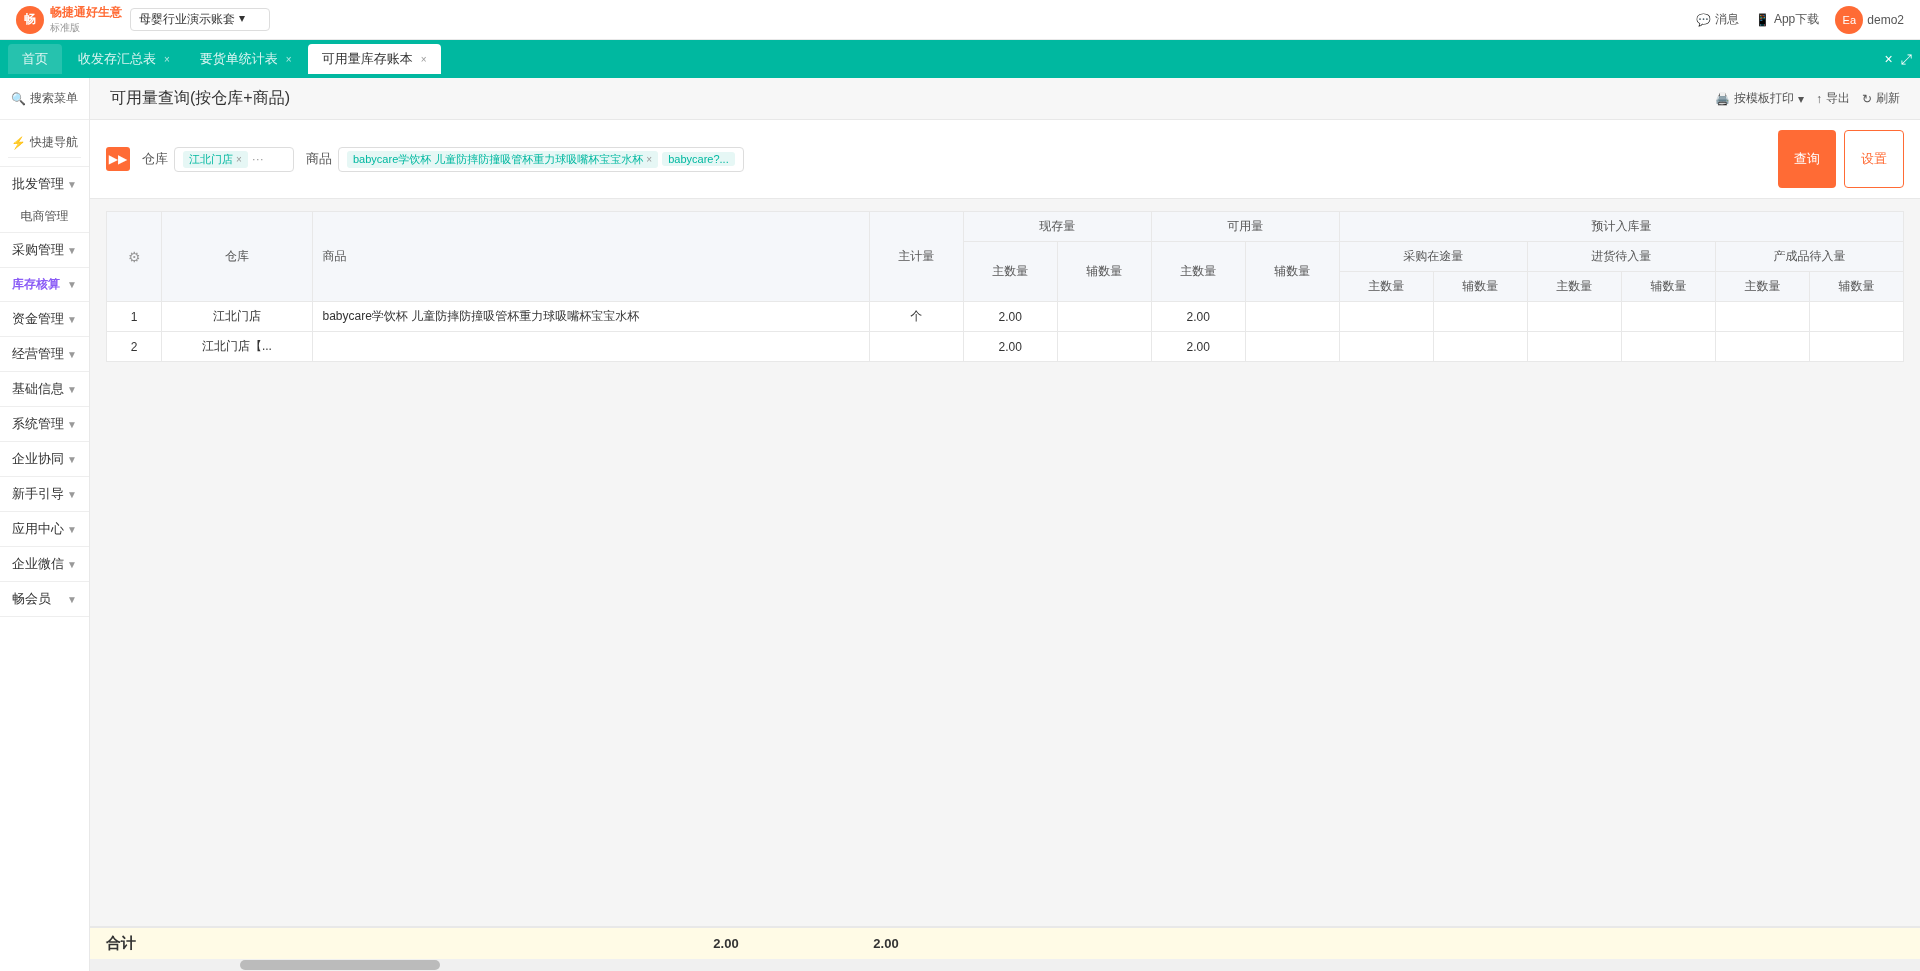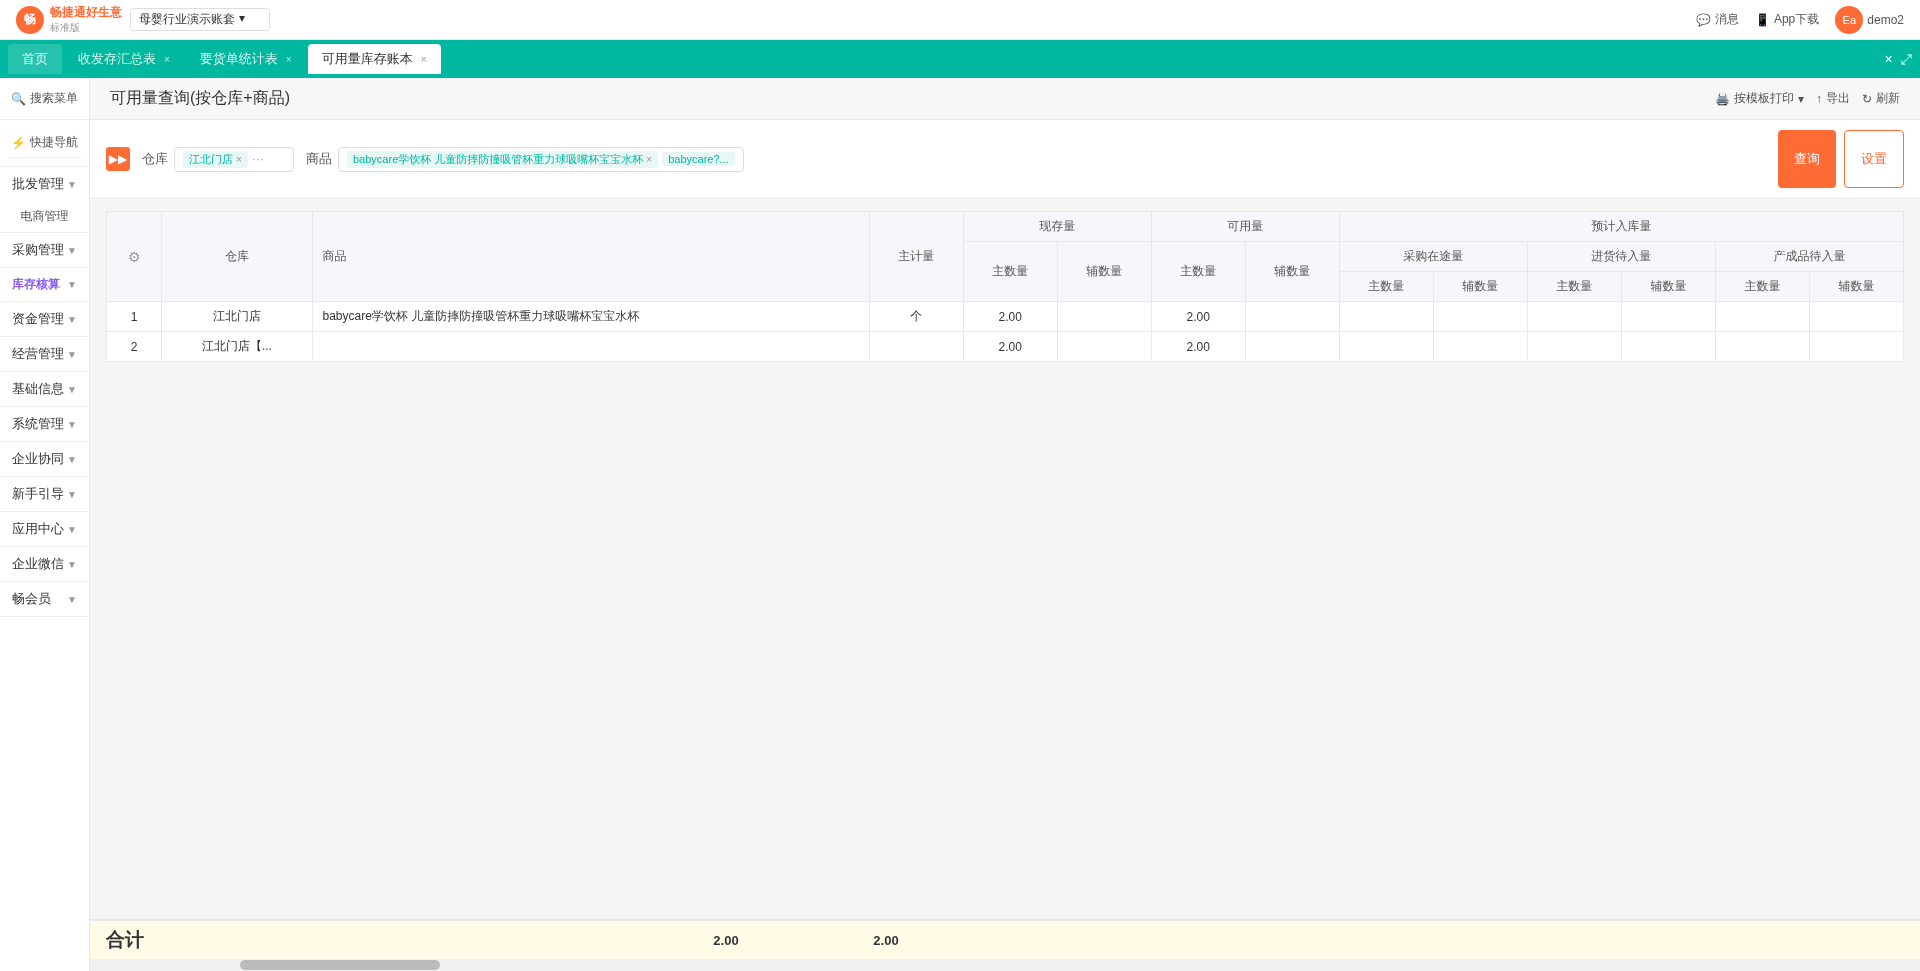--- a/index.html
+++ b/index.html
@@ -329,21 +329,21 @@
             <td></td>
             <td></td>
             <td></td>
             <td></td>
           </tr>
         </tbody>
       </table>
     </div>
 
     <div class="table-footer" style="display:flex; align-items:center; padding: 6px 16px; background:#fffbe6; border-top:2px solid #e8e8e8; flex-shrink:0;">
-      <div style="width:90px; font-weight:bold; font-size:19px;">合计</div>
+      <div style="width:90px; font-weight:bold; font-size:15px;">合计</div>
       <div style="flex:1; display:flex; gap:0;">
 
         <div style="width:90px;"></div>
         <div style="width:340px;"></div>
         <div style="width:60px;"></div>
         <div style="width:80px; text-align:center; font-weight:bold;">2.00</div>
         <div style="width:80px;"></div>
         <div style="width:80px; text-align:center; font-weight:bold;">2.00</div>
       </div>
     </div>

